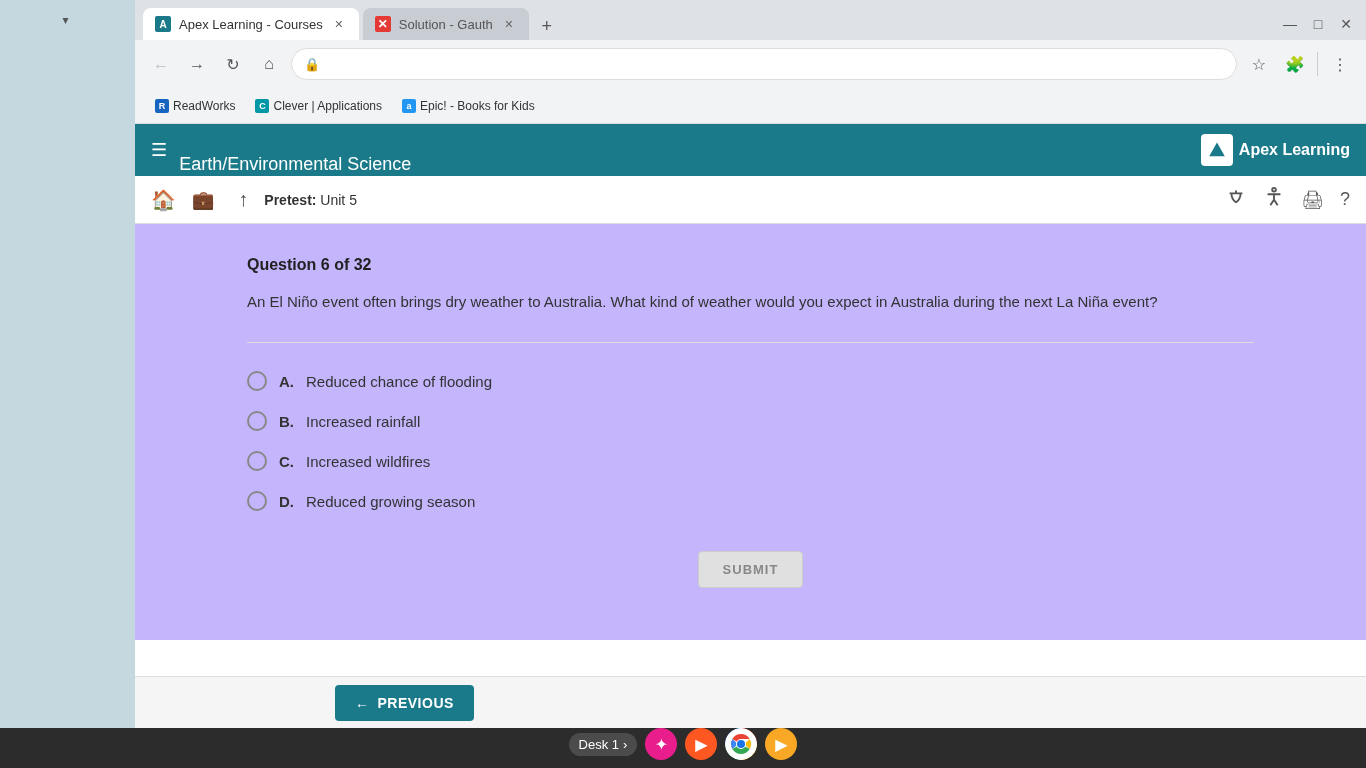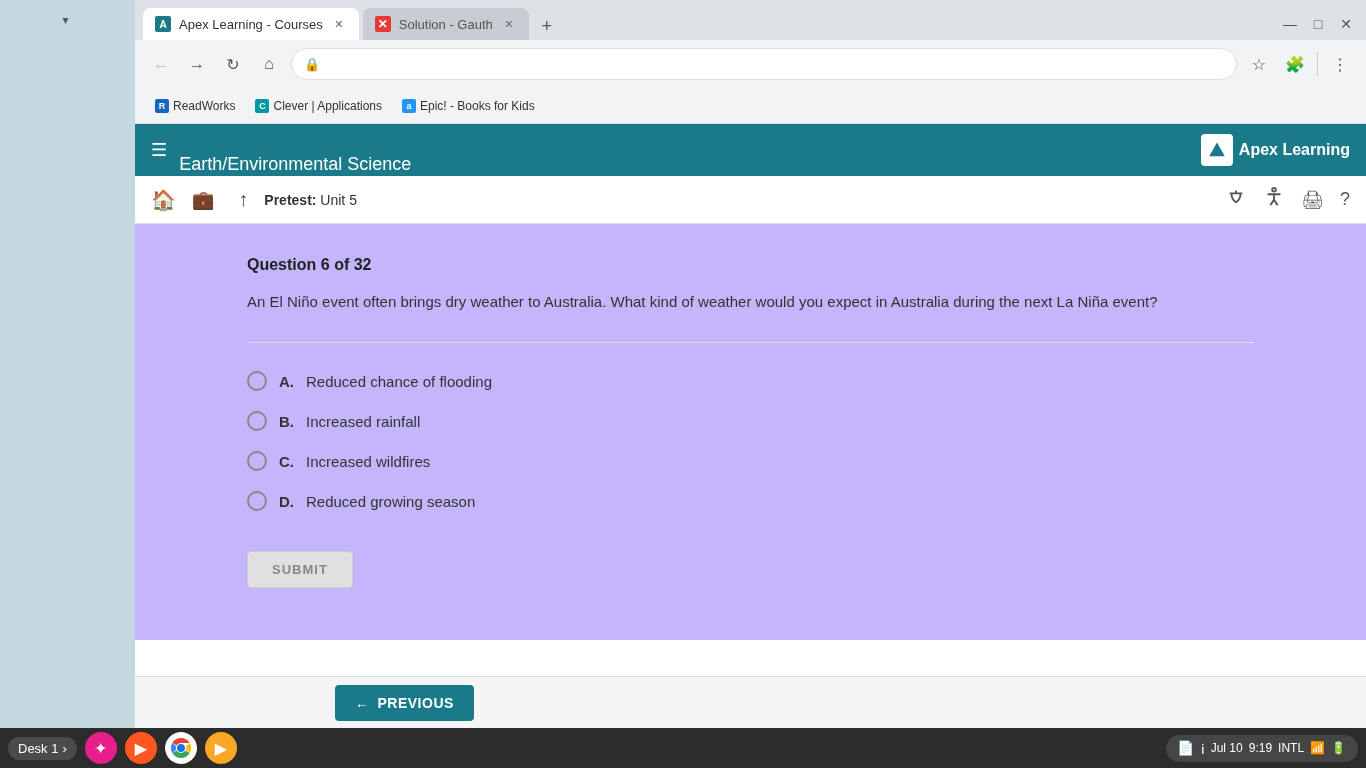--- a/index.html
+++ b/index.html
@@ -366,21 +366,21 @@
       color: #333;
     }
 
     .answer-text {
       font-size: 15px;
       color: #333;
     }
 
     .submit-area {
       display: flex;
-      justify-content: flex-start;
+      justify-content: center;
       margin-bottom: 20px;
     }
 
     .submit-btn {
       padding: 10px 24px;
       background: #e0e0e0;
       border: 1px solid #ccc;
       border-radius: 4px;
       font-size: 13px;
       font-weight: bold;
@@ -424,20 +424,21 @@
       position: absolute;
       bottom: 0;
       left: 0;
       width: 1366px;
       height: 40px;
       background: #2c2c2c;
       display: flex;
       align-items: center;
       padding: 0 8px;
       gap: 8px;
+      flex-direction: column;
     }
 
     .taskbar-left {
       display: flex;
       align-items: center;
       gap: 8px;
     }
 
     .desk-switcher {
       display: flex;

